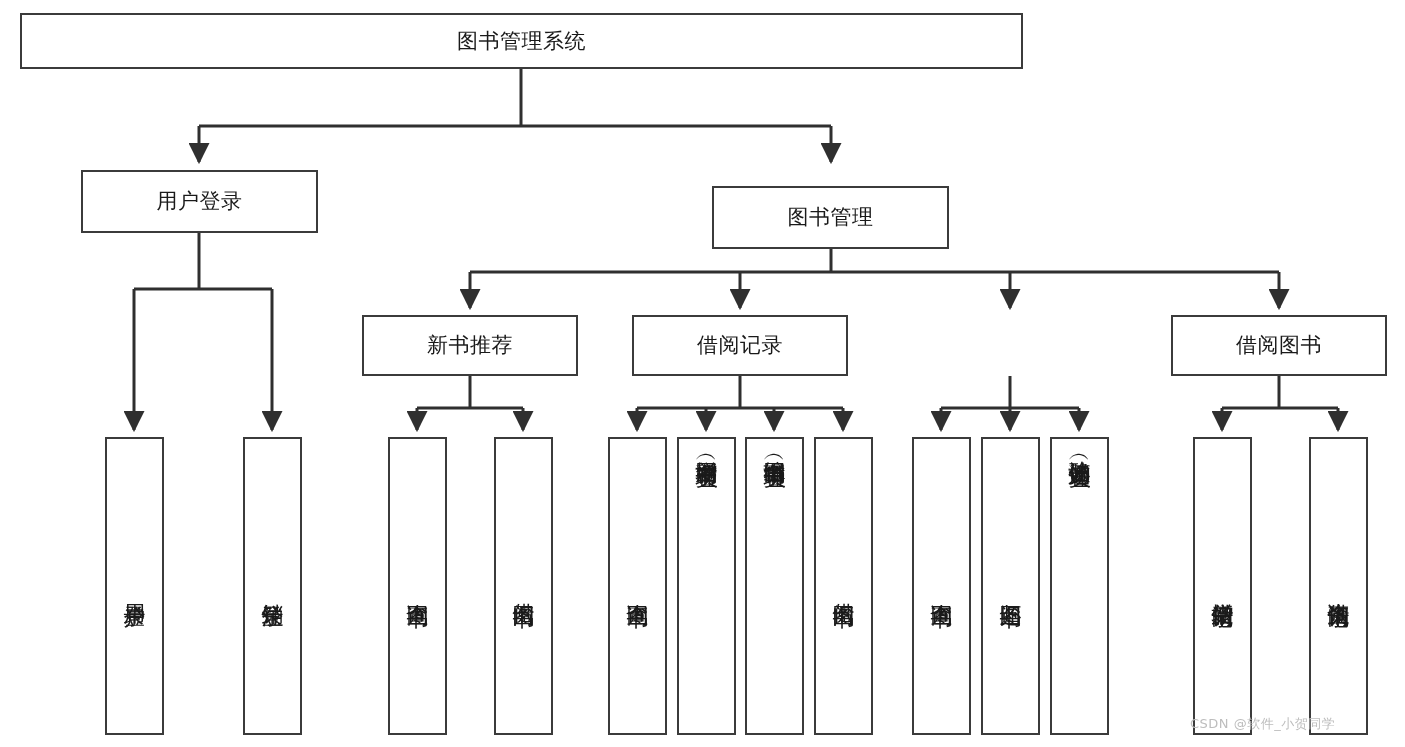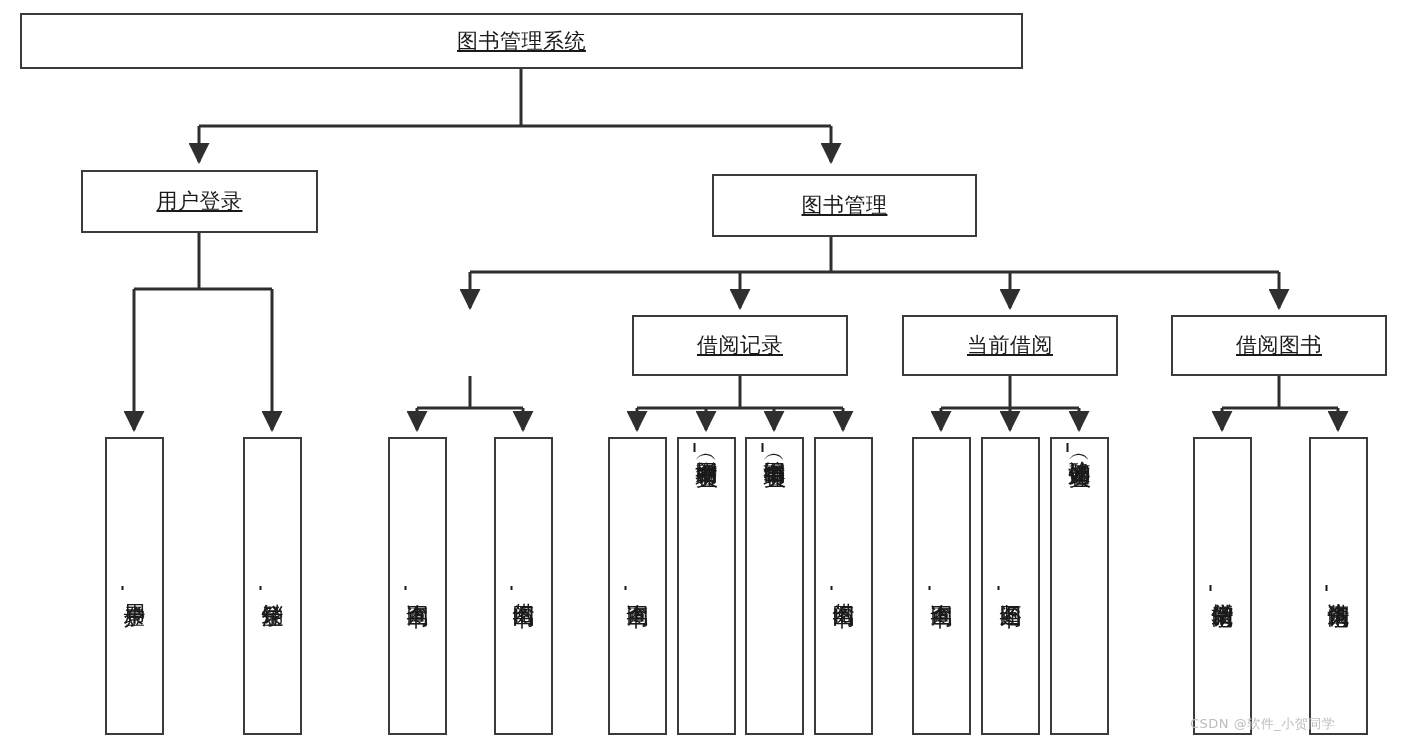--- a/index.html
+++ b/index.html
@@ -27,21 +27,20 @@
   }
   .node {
     position: absolute;
     box-sizing: border-box;
     background: #ffffff;
     border: 2px solid #3b3b3b;
     display: flex;
     align-items: center;
     justify-content: center;
     color: #1a1a1a;
-    text-decoration: underline;
   }
   .node-label {
     display: block;
     text-align: center;
     line-height: 1.18;
     letter-spacing: 0.5px;
   }
   
   .node.h .node-label {
     font-size: 21px;
@@ -134,32 +133,32 @@
   </svg>
 
   <div class="node h" style="left:20px; top:13px; width:1003px; height:56px;">
     <span class="node-label">图书管理系统</span>
   </div>
 
   <div class="node h" style="left:81px; top:170px; width:237px; height:63px;">
     <span class="node-label">用户登录</span>
   </div>
 
-  <div class="node h" style="left:712px; top:174px; width:265px; height:63px;">
+  <div class="node h" style="left:712px; top:186px; width:237px; height:63px;">
     <span class="node-label">图书管理</span>
   </div>
 
+  <div class="node h" style="left:362px; top:315px; width:216px; height:61px;">
+    <span class="node-label">新书推荐</span>
+  </div>
 
   <div class="node h" style="left:632px; top:315px; width:216px; height:61px;">
     <span class="node-label">借阅记录</span>
   </div>
 
-  <div class="node h" style="left:902px; top:315px; width:216px; height:61px;">
-    <span class="node-label">当前借阅</span>
-  </div>
 
   <div class="node h" style="left:1171px; top:315px; width:216px; height:61px;">
     <span class="node-label">借阅图书</span>
   </div>
 
   <div class="node v center" style="left:105px; top:437px; width:59px; height:298px;">
     <span class="node-label">用户登录</span>
   </div>
 
   <div class="node v center" style="left:243px; top:437px; width:59px; height:298px;">

